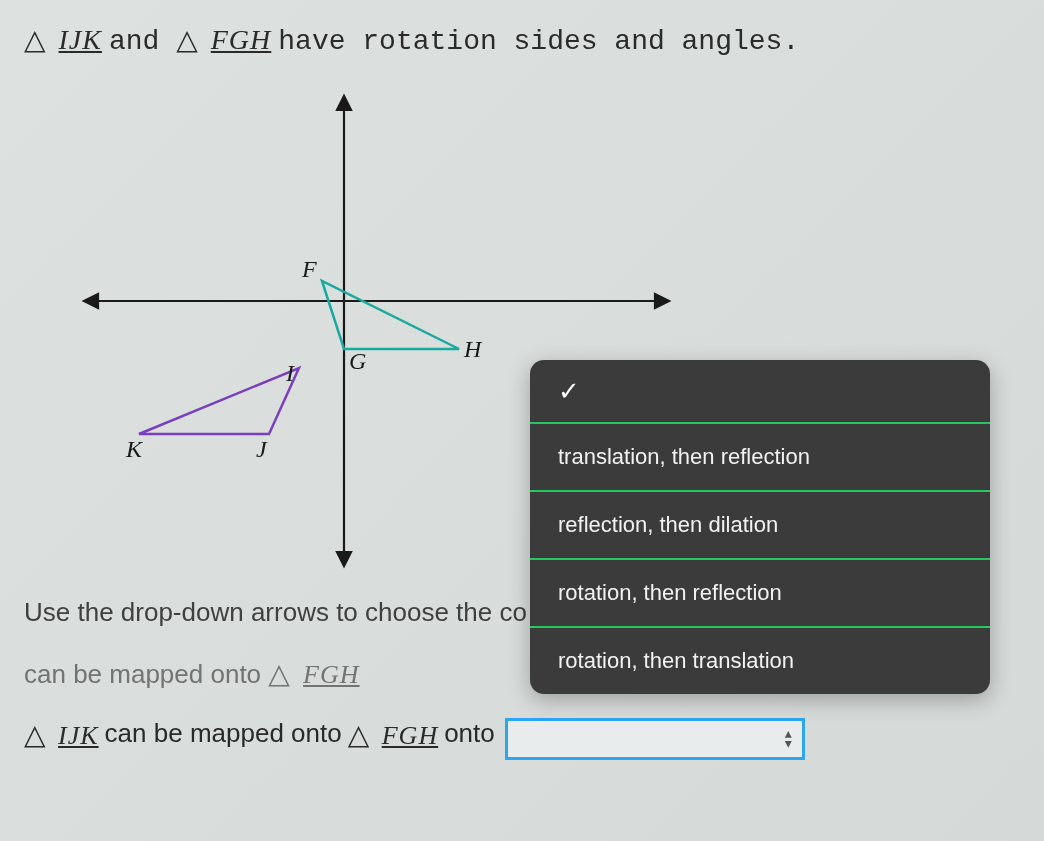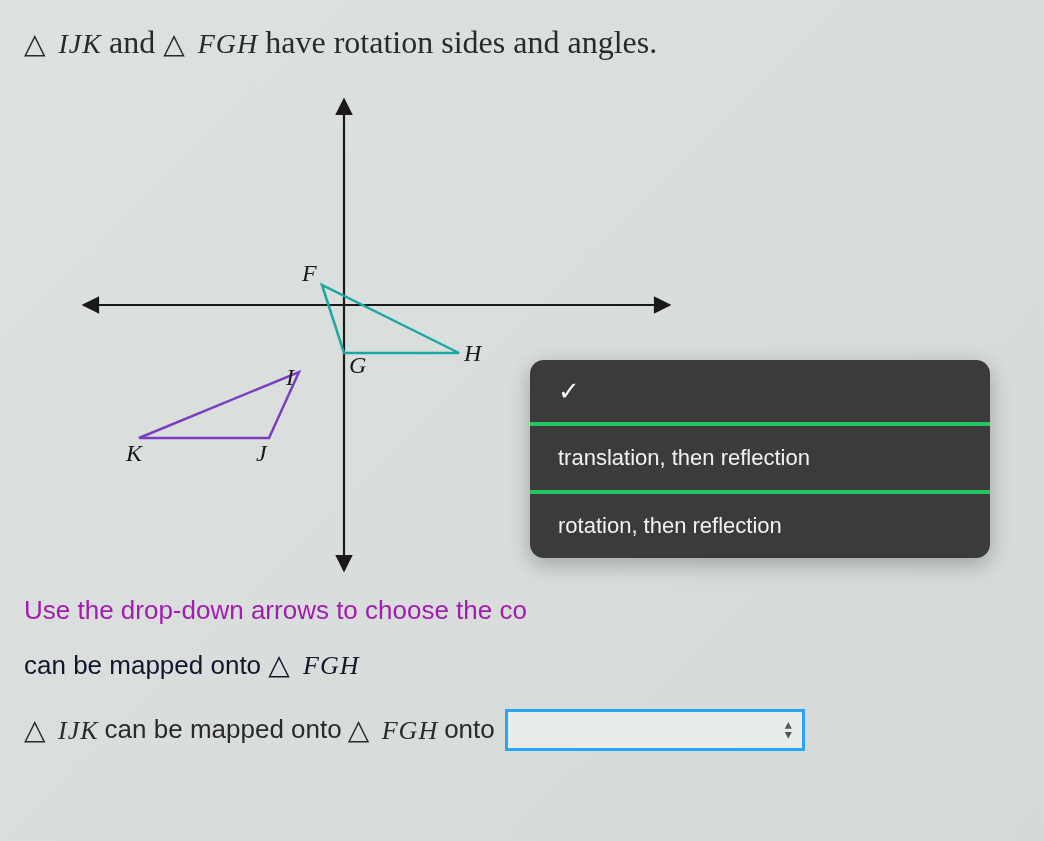--- a/index.html
+++ b/index.html
@@ -20,22 +20,23 @@
   }
   .triangle-sym {
     font-family: 'Times New Roman', serif;
     font-size: 28px;
     margin-right: 6px;
   }
   .math-italic {
     font-style: italic;
     font-family: 'Times New Roman', serif;
     letter-spacing: 1px;
+    text-decoration: underline;
   }
-  .small { font-size: 32px; }
+  .small { font-size: 28px; font-family: Liberation Mono, monospace; }
   .diagram-wrap {
     width: 660px;
     height: 500px;
     position: relative;
     margin-left: 30px;
   }
   svg { display: block; }
   .dropdown {
     position: absolute;
     top: 360px;
@@ -47,46 +48,46 @@
     box-shadow: 0 6px 22px rgba(0,0,0,0.28);
     font-family: Arial, Helvetica, sans-serif;
   }
   .dropdown-row {
     height: 68px;
     display: flex;
     align-items: center;
     padding: 0 28px;
     color: #f2f2f2;
     font-size: 22px;
-    border-top: 4px solid #22c55e;
+    border-top: 2px solid #22c55e;
     cursor: pointer;
   }
   .dropdown-row:first-child { border-top: none; height: 62px; }
   .check {
     color: #fff;
     font-size: 26px;
   }
   .prompt-line {
     font-size: 26px;
-    margin-top: 10px;
+    margin-top: 16px;
     font-family: Arial, Helvetica, sans-serif;
-    color: #a21caf;
+    color: #404040;
   }
   .mapline {
     font-size: 26px;
-    margin-top: 22px;
+    margin-top: 29px;
     font-family: Arial, Helvetica, sans-serif;
-    color: #0f172a;
+    color: #737373;
   }
   .final-line {
     margin-top: 28px;
     font-size: 26px;
     font-family: Arial, Helvetica, sans-serif;
     display: flex;
-    align-items: center;
+    align-items: flex-start;
     gap: 6px;
   }
   .final-line .math-group {
     font-family: 'Times New Roman', serif;
   }
   .select-box {
     display: inline-flex;
     align-items: center;
     justify-content: flex-end;
     width: 300px;
@@ -148,21 +149,27 @@
 </div>
 
 <div class="dropdown">
   <div class="dropdown-row">
     <span class="check">✓</span>
   </div>
   <div class="dropdown-row">
     <span>translation, then reflection</span>
   </div>
   <div class="dropdown-row">
+    <span>reflection, then dilation</span>
+  </div>
+  <div class="dropdown-row">
     <span>rotation, then reflection</span>
+  </div>
+  <div class="dropdown-row">
+    <span>rotation, then translation</span>
   </div>
 </div>
 
 <div class="prompt-line">Use the drop-down arrows to choose the co</div>
 
 <div class="mapline">
   <span>can be mapped onto </span>
   <span class="math-group">
     <span class="triangle-sym">△</span>
     <span class="math-italic">FGH</span>

